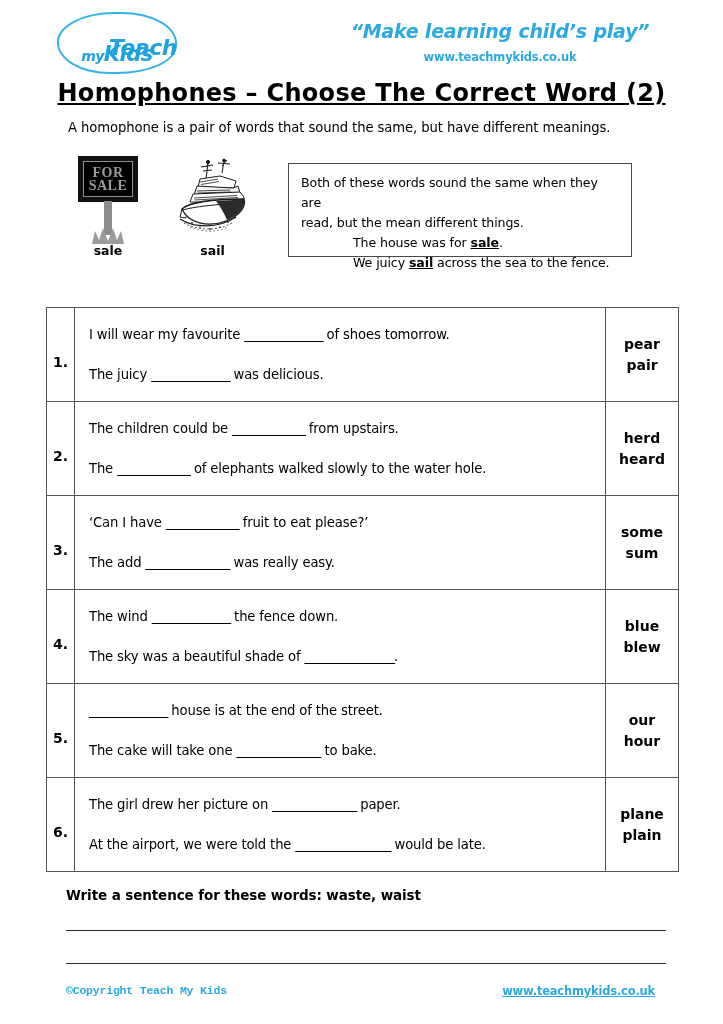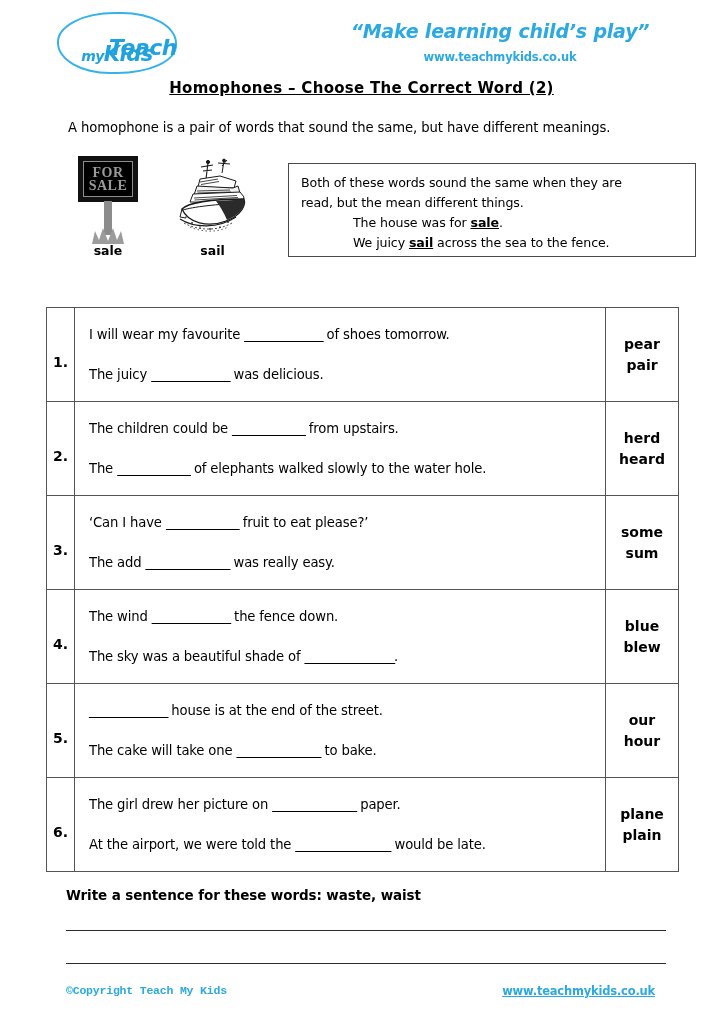--- a/index.html
+++ b/index.html
@@ -71,21 +71,21 @@
     font-size: 11.5px;
     font-weight: bold;
     letter-spacing: -0.2px;
   }
 
   .worksheet-title {
     position: absolute;
     left: 0; top: 79px;
     width: 723px;
     text-align: center;
-    font-size: 15px;
+    font-size: 24px;
     font-weight: bold;
     color: #000;
     text-decoration: underline;
     letter-spacing: 0.3px;
   }
 
   
   .intro-text {
     position: absolute;
     left: 68px; top: 120px;
@@ -140,21 +140,21 @@
   }
 
   
   .boat-fig { position: absolute; left: 105px; top: 0; width: 95px; height: 105px; }
   .boat-svg { position: absolute; left: 5px; top: 2px; }
 
   
   .explain-box {
     position: absolute;
     left: 228px; top: 8px;
-    width: 408px; height: 94px;
+    width: 344px; height: 94px;
     border: 1.4px solid #4a4a4a;
     padding: 9px 12px 0 12px;
   }
   .explain-line {
     font-size: 12.6px;
     color: #000;
     line-height: 1.58;
     letter-spacing: -0.1px;
   }
   .explain-line.indented { padding-left: 52px; }

